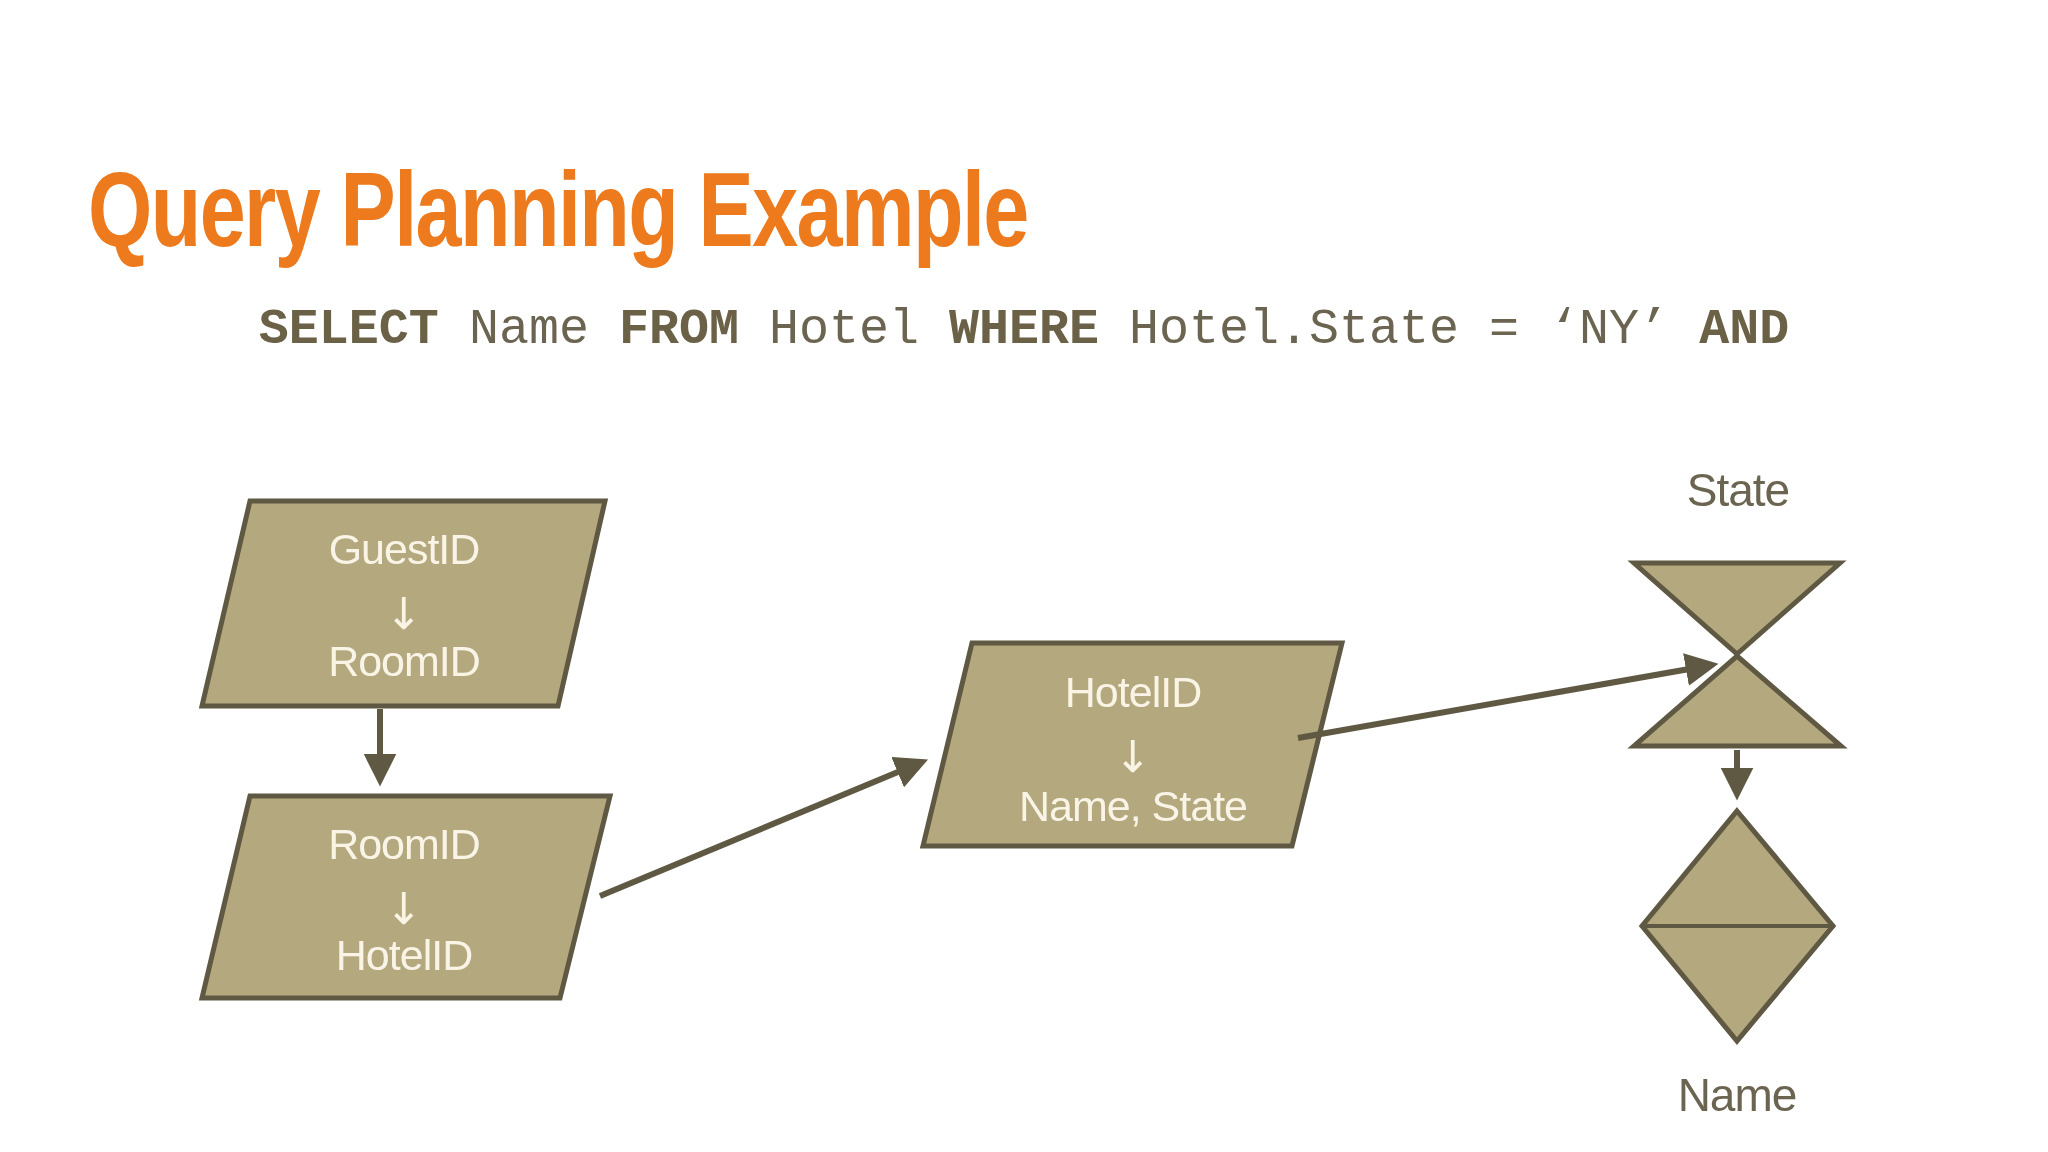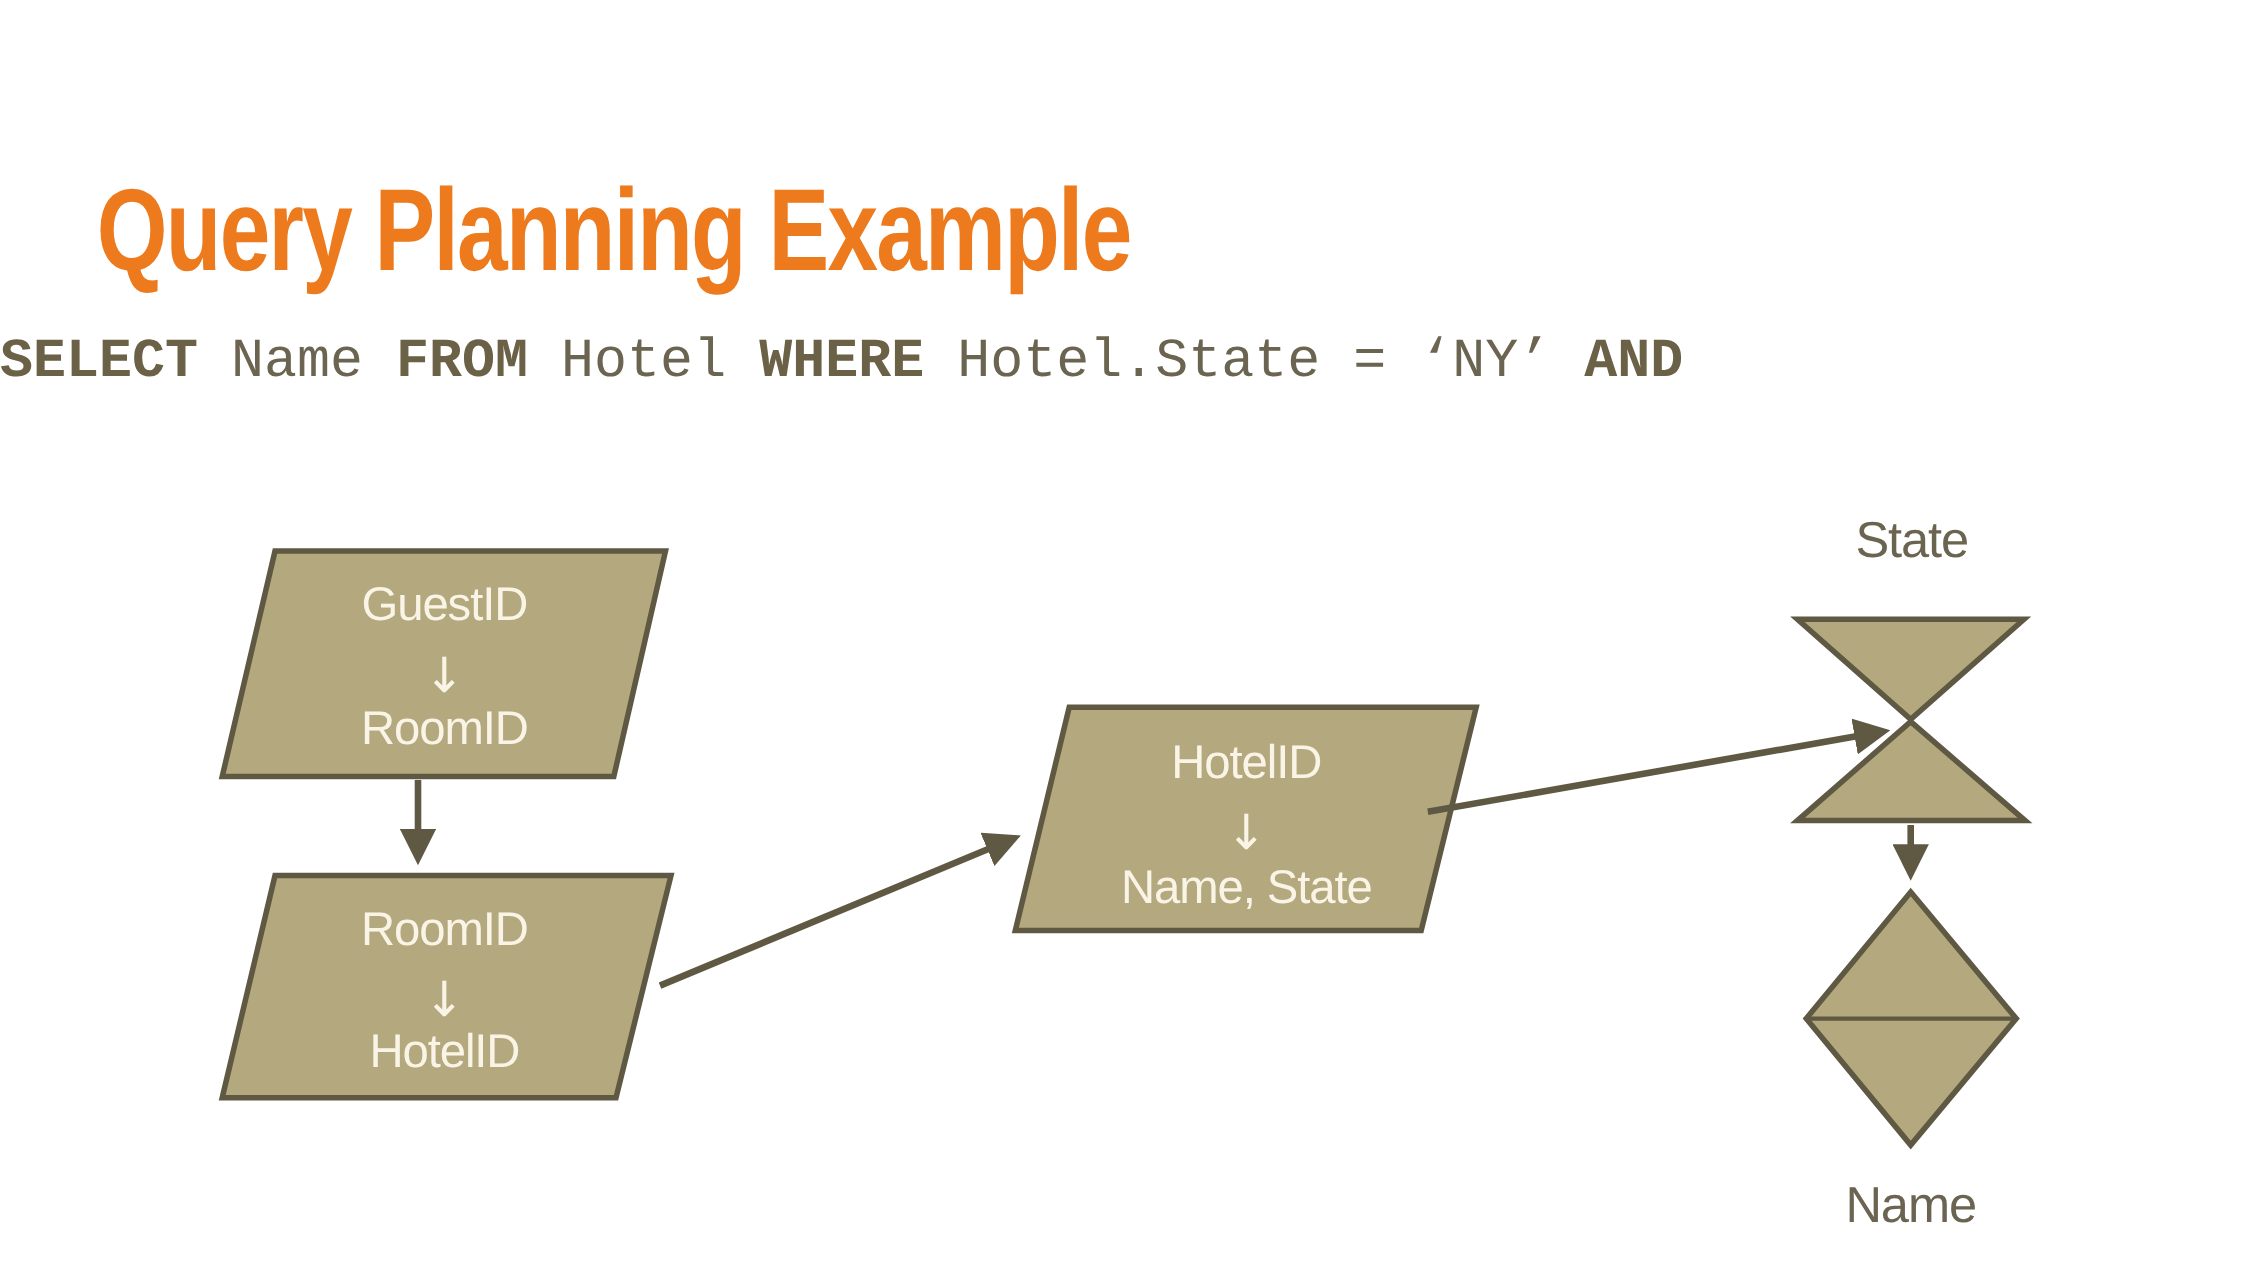--- a/index.html
+++ b/index.html
@@ -27,20 +27,21 @@
     display: inline-block;
     transform: scaleX(0.78);
     transform-origin: left center;
     letter-spacing: -2px;
   }
   .sql {
     position: absolute;
     left: 0;
     top: 270px;
     width: 2048px;
+    text-align: center;
     font-family: "Liberation Mono", "DejaVu Sans Mono", monospace;
     font-size: 50px;
     line-height: 64px;
     color: #6b6450;
   }
   .sql-line { display: block; white-space: pre; }
   .sql .kw { font-weight: bold; color: #6b6146; }
   .diagram {
     position: absolute;
     left: 0;

